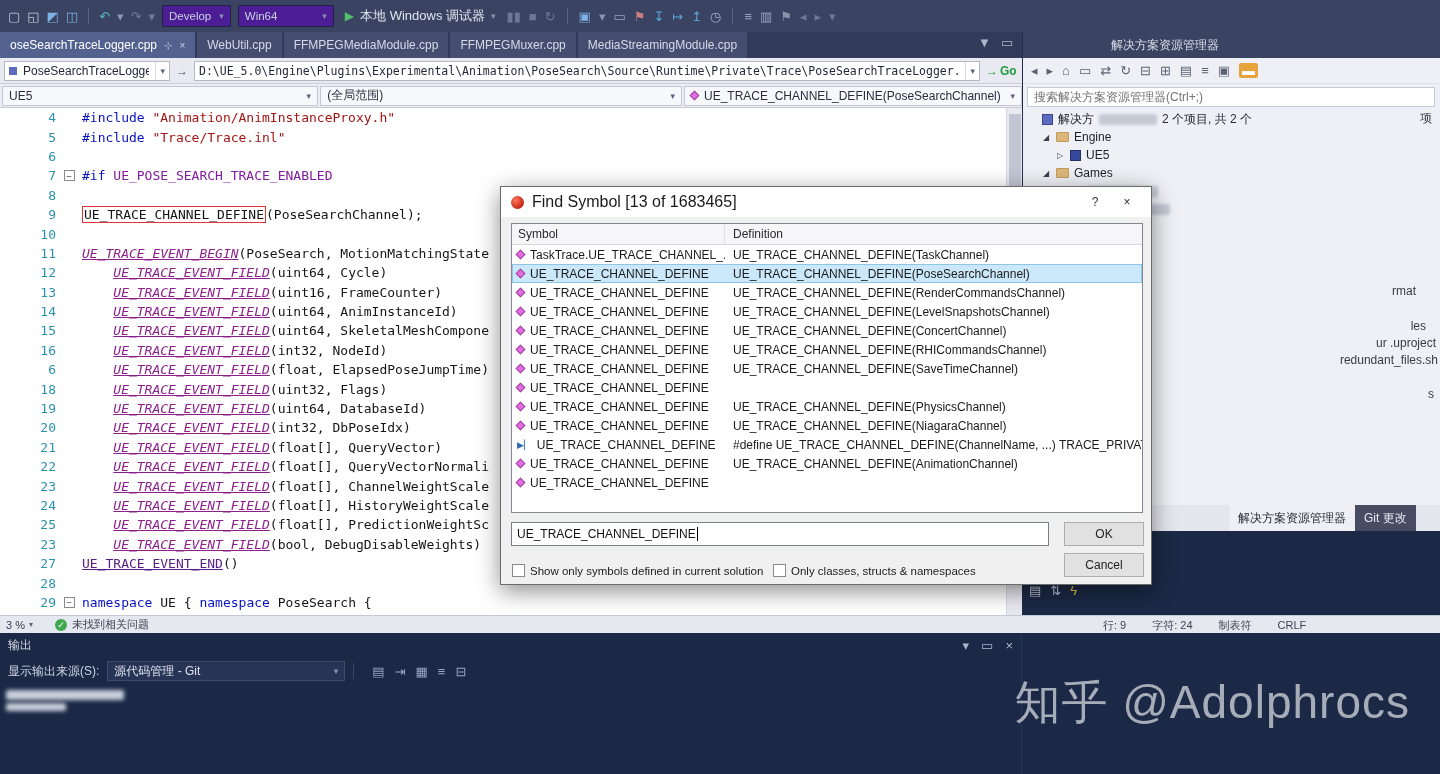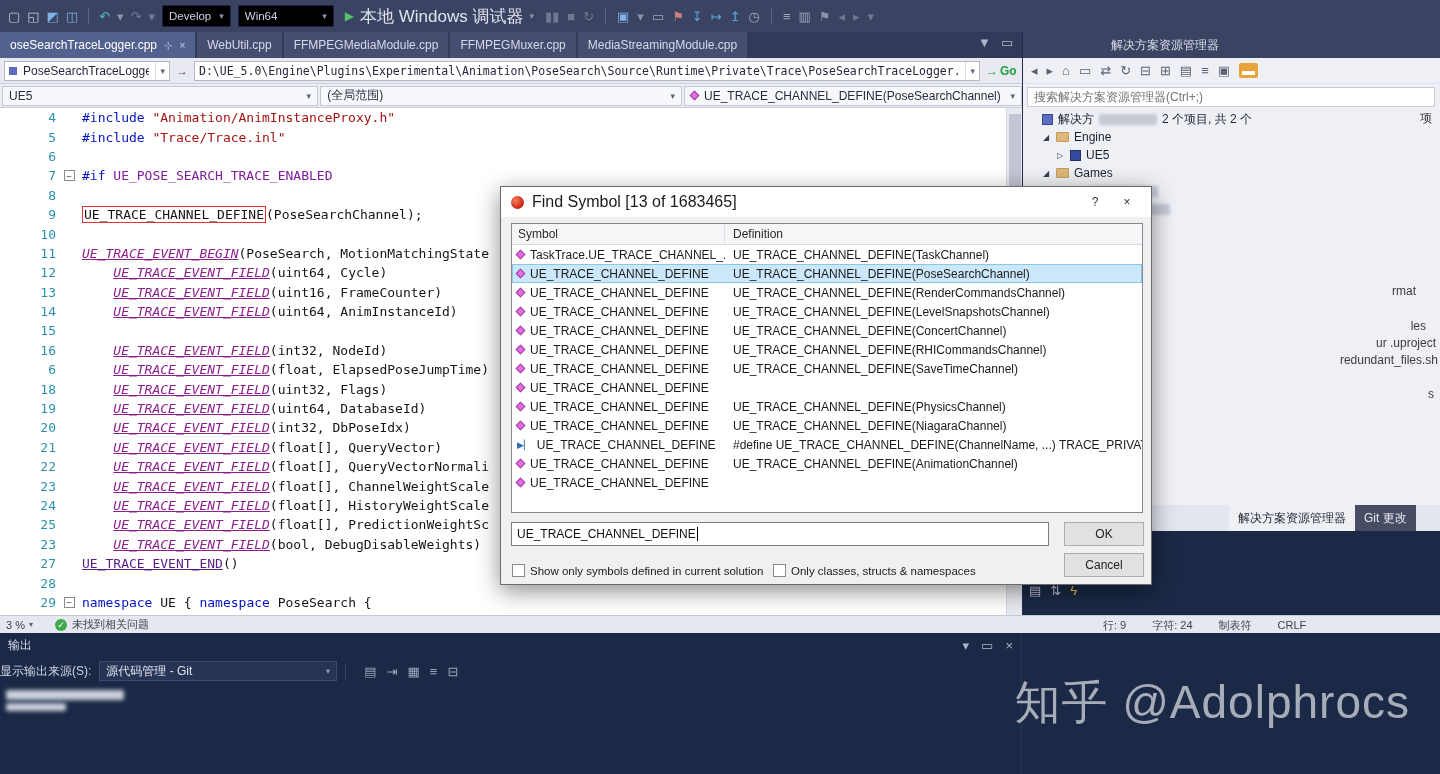--- a/index.html
+++ b/index.html
@@ -5,25 +5,25 @@
   *{margin:0;padding:0;box-sizing:border-box}
   html,body{width:1440px;height:774px}
   body{position:relative;overflow:hidden;background:#1b2946;font-family:"Liberation Sans",sans-serif;-webkit-font-smoothing:antialiased}
   .abs{position:absolute}
 
   
   #toolbar{left:0;top:0;width:1440px;height:32px;background:#3a4462;display:flex;align-items:center;gap:7px;padding-left:8px}
   .icon{font-size:13px;color:#c3cadb;line-height:1;cursor:default}
   .iconbg{padding:1px 3px;border-radius:2px}
   .tsep{width:1px;height:16px;background:#596282;margin:0 3px}
-  .combo-dark{height:22px;background:#000000;border:1px solid #1d2542;color:#ccd3e4;font-size:11.5px;display:flex;align-items:center;gap:8px;padding:0 6px;border-radius:1px}
+  .combo-dark{height:22px;background:#4c1d95;border:1px solid #1d2542;color:#ccd3e4;font-size:11.5px;display:flex;align-items:center;gap:8px;padding:0 6px;border-radius:1px}
   .combo-dark .car{color:#8b93ad;font-size:9px}
   #debug-btn{display:flex;align-items:center;gap:6px;padding:0 4px;height:24px}
   #debug-btn .play{color:#53c06a;font-size:12px}
-  #debug-btn .lbl{color:#dfe3ee;font-size:17px}
+  #debug-btn .lbl{color:#dfe3ee;font-size:13px}
   #debug-btn .car{color:#8b93ad;font-size:9px}
 
   
   #tabstrip{left:0;top:32px;width:1022px;height:26px;background:#313a59;display:flex;align-items:flex-end;overflow:hidden}
   .tab{height:26px;display:flex;align-items:center;gap:7px;padding:0 10px;background:#454e70;color:#d6dae8;font-size:12px;margin-right:2px;white-space:nowrap}
   .tab.active{background:#53618f;color:#ffffff}
   .tab-ico{font-size:10px;color:#cdd3e6}
   #tabstrip-right{left:978px;top:36px;display:flex;gap:10px}
 
   
@@ -83,21 +83,21 @@
   #zoom-grp{display:flex;align-items:center;gap:4px;padding-left:6px}
   #check-grp{display:flex;align-items:center;gap:5px;margin-left:22px}
   .okdot{width:12px;height:12px;border-radius:50%;background:#3fa94d;color:#fff;font-size:9px;display:flex;align-items:center;justify-content:center}
   #caret-grp{position:absolute;left:1103px;top:0;height:18px;display:flex;align-items:center;gap:26px}
 
   
   #bottom{left:0;top:633px;width:1440px;height:141px;background:#1b2946}
   #output{position:absolute;left:0;top:0;width:1022px;height:141px;border-right:1px solid #26345a}
   #output-header{display:flex;align-items:center;height:25px;padding:0 8px;color:#d7dbe8;font-size:12px}
   #output-controls{margin-left:auto;display:flex;gap:12px}
-  #output-srcrow{display:flex;align-items:center;height:26px;gap:8px}
+  #output-srcrow{display:flex;align-items:center;height:26px;padding-left:8px;gap:8px}
   #output-srcrow .lbl{color:#cfd4e4;font-size:12px}
   #src-combo{width:238px;height:20px;background:#273455;border:1px solid #3d4a6d;color:#dfe3ee;font-size:12px;display:flex;align-items:center;padding:0 6px}
   #src-combo .car{margin-left:auto;color:#8b93ad;font-size:9px}
   #output-icons{display:flex;gap:10px;margin-left:10px}
   .outblur{position:absolute;background:#dde2ec;filter:blur(2px);opacity:.9;border-radius:2px}
   #watermark{position:absolute;right:30px;top:39px;font-size:46px;color:#ced2da;opacity:.78;letter-spacing:1px;white-space:nowrap}
 
   
   #dialog{left:500px;top:186px;width:652px;height:399px;background:#f0f0f0;border:1px solid #6b6b6b;box-shadow:0 6px 22px rgba(0,0,0,.45);z-index:50}
   #dlg-title{height:30px;background:#ffffff;display:flex;align-items:center;padding:0 10px;gap:8px}
@@ -302,20 +302,21 @@
       <div class="code-line">
         <span class="gutter"></span>
         <span class="lnum">14</span>
         <span class="foldcol"></span>
         <span class="codetext"><span class="tok-pl">    </span><span class="tok-mac">UE_TRACE_EVENT_FIELD</span><span class="tok-pl">(uint64, AnimInstanceId)</span></span>
       </div>
       <div class="code-line">
         <span class="gutter"></span>
         <span class="lnum">15</span>
         <span class="foldcol"></span>
+        <span class="codetext"><span class="tok-pl">    </span><span class="tok-mac">UE_TRACE_EVENT_FIELD</span><span class="tok-pl">(uint64, SkeletalMeshCompone</span></span>
       </div>
       <div class="code-line">
         <span class="gutter"></span>
         <span class="lnum">16</span>
         <span class="foldcol"></span>
         <span class="codetext"><span class="tok-pl">    </span><span class="tok-mac">UE_TRACE_EVENT_FIELD</span><span class="tok-pl">(int32, NodeId)</span></span>
       </div>
       <div class="code-line">
         <span class="gutter"></span>
         <span class="lnum">6</span>

